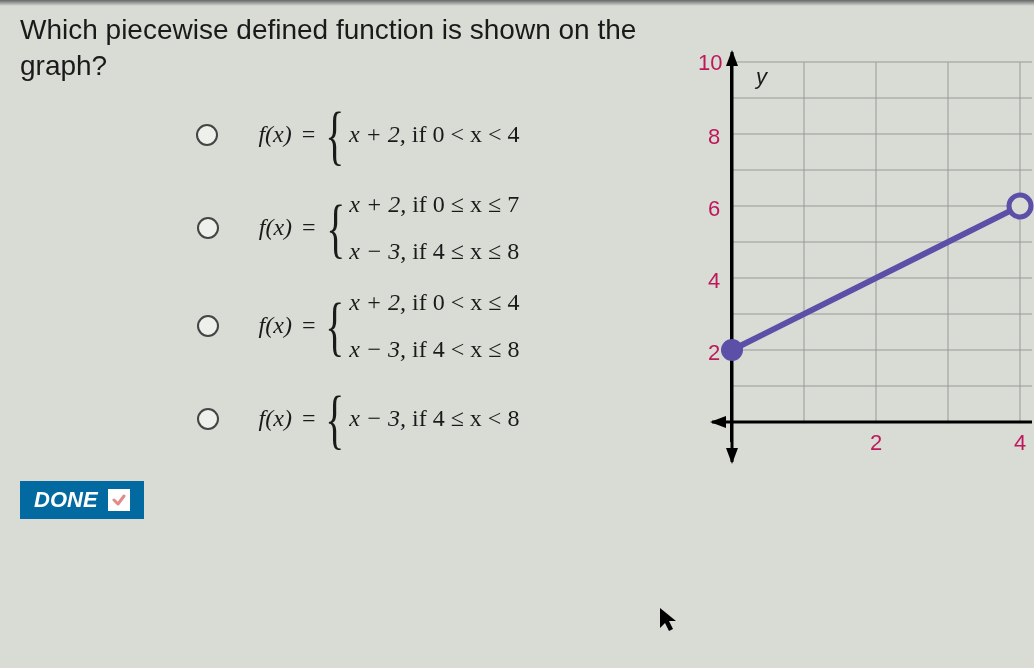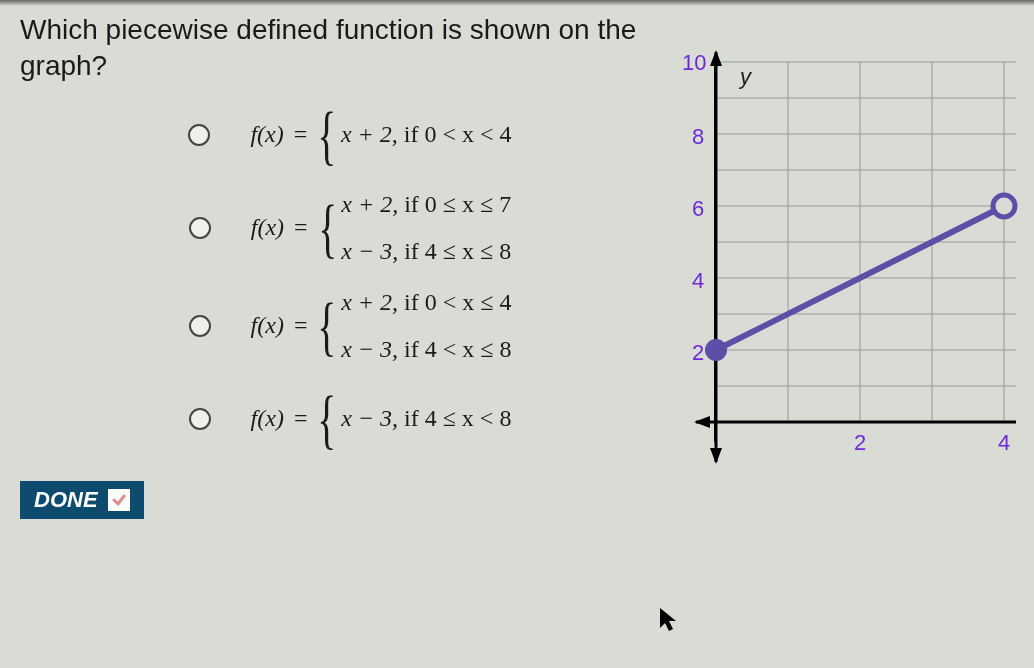--- a/index.html
+++ b/index.html
@@ -12,21 +12,21 @@
     overflow: hidden;
     color: #1a1a1a;
   }
   .paper-edge {
     position: absolute;
     top: 0; left: 0; right: 0;
     height: 6px;
     background: linear-gradient(#666, #d8dcd5);
   }
   .main {
-    padding: 12px 20px 20px 20px;
+    padding: 12px 4px 20px 20px;
     display: flex;
   }
   .question-col {
     width: 680px;
   }
   .chart-col {
     flex: 1;
     padding-top: 50px;
     padding-left: 40px;
   }
@@ -70,21 +70,21 @@
   .cases {
     display: flex;
     flex-direction: column;
     gap: 20px;
   }
   .case { white-space: nowrap; }
   .var { font-style: italic; }
   .done {
     display: inline-flex;
     align-items: center;
-    background: #0c4a6e;
+    background: #0369a1;
     color: #fff;
     font-weight: bold;
     font-style: italic;
     font-size: 22px;
     padding: 6px 14px;
     cursor: pointer;
     margin-top: 6px;
   }
   .done .check {
     width: 22px; height: 22px;
@@ -100,21 +100,21 @@
     position: relative;
     width: 300px;
     height: 380px;
     border-left: 2px solid #000;
     border-bottom: 0;
     overflow: visible;
   }
   .axis-label {
     position: absolute;
     font-size: 22px;
-    color: #6d28d9;
+    color: #be185d;
   }
   .y-axis-title {
     position: absolute;
     font-style: italic;
     font-size: 22px;
   }
   svg.plot {
     position: absolute;
     top: 0; left: 0;
     overflow: visible;

